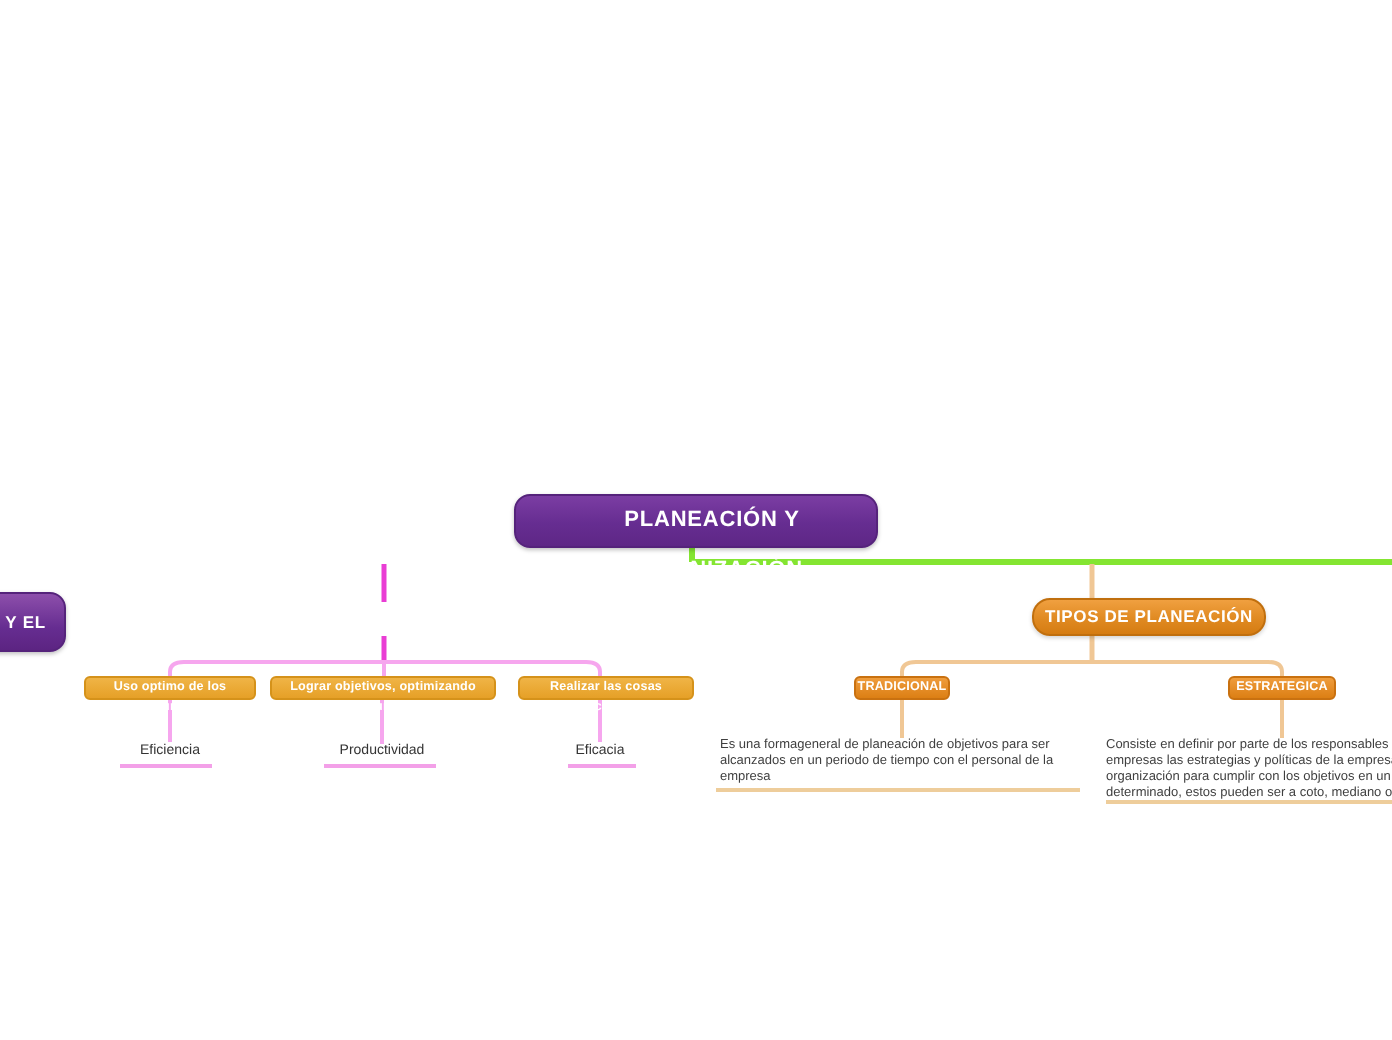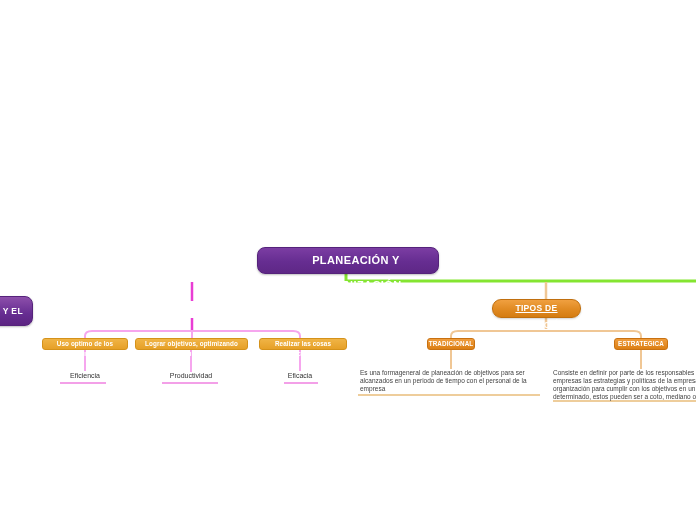--- a/index.html
+++ b/index.html
@@ -123,21 +123,21 @@
 
 
   <div class="node gold-tag" style="left:42px;top:338px;width:86px;height:12px;">Uso optimo de los recursos</div>
   <div class="node gold-tag" style="left:135px;top:338px;width:113px;height:12px;">Lograr objetivos, optimizando recursos</div>
   <div class="node gold-tag" style="left:259px;top:338px;width:88px;height:12px;">Realizar las cosas adecuadas</div>
 
   <div class="leaf-label" style="left:55px;top:372px;width:60px;">Eficiencia</div>
   <div class="leaf-label" style="left:160px;top:372px;width:62px;">Productividad</div>
   <div class="leaf-label" style="left:275px;top:372px;width:50px;">Eficacia</div>
 
-  <div class="node orange-box" style="left:492px;top:299px;width:89px;height:19px;text-decoration:underline;">TIPOS DE PLANEACIÓN</div>
+  <div class="node orange-box" style="left:516px;top:299px;width:117px;height:19px;">TIPOS DE PLANEACIÓN</div>
 
   <div class="node orange-tag" style="left:427px;top:338px;width:48px;height:12px;">TRADICIONAL</div>
   <div class="node orange-tag" style="left:614px;top:338px;width:54px;height:12px;">ESTRATEGICA</div>
 
   <div class="para" style="left:360px;top:369px;">
     <div>Es una formageneral de planeación de objetivos para ser</div>
     <div>alcanzados en un periodo de tiempo con el personal de la</div>
     <div>empresa</div>
   </div>
 

